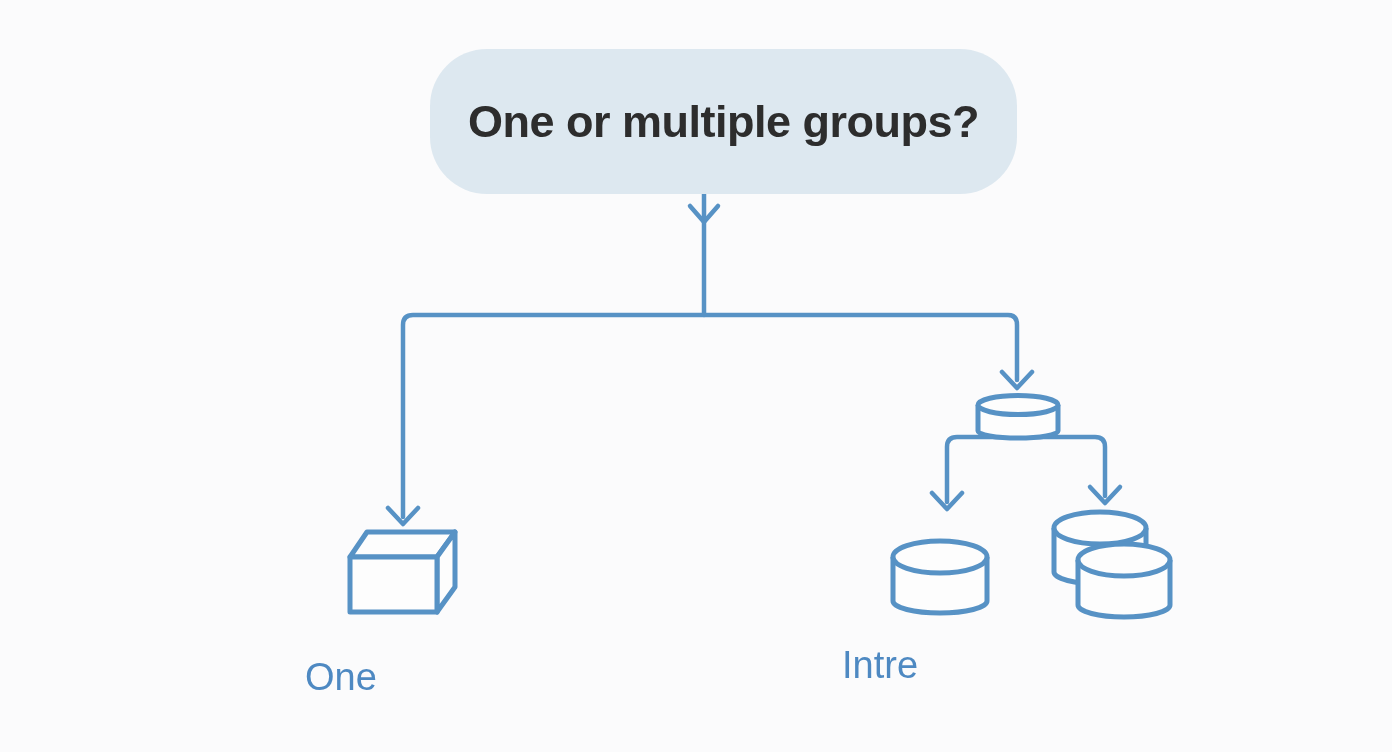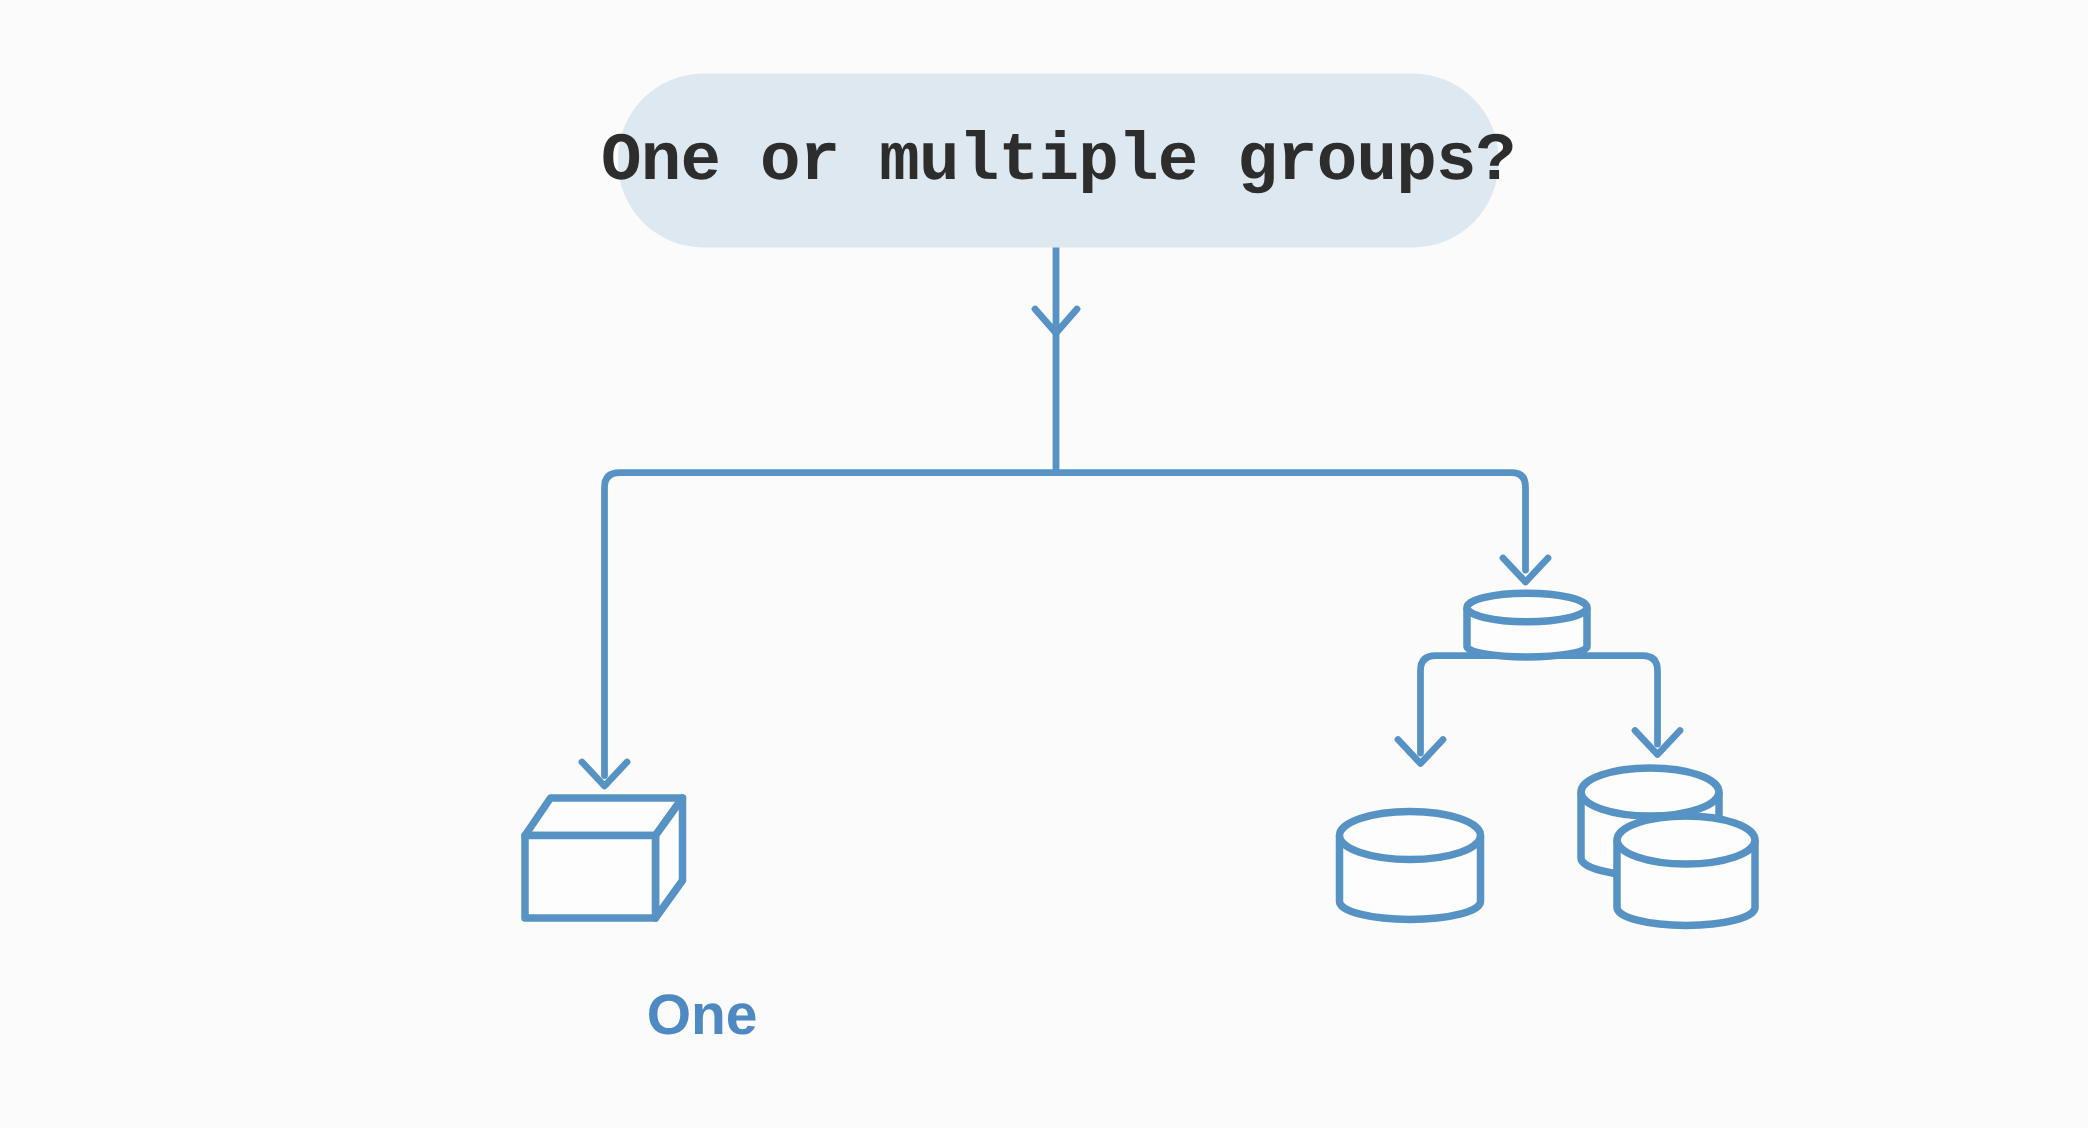--- a/index.html
+++ b/index.html
@@ -36,42 +36,41 @@
     stroke-linejoin:round;
   }
   .shape{
     fill:var(--shape-fill);
     stroke:var(--line);
     stroke-width:5;
     stroke-linejoin:round;
   }
   .pill{
     position:absolute;
-    left:412px;top:49px;
-    width:587px;height:116px;
+    left:430px;top:49px;
+    width:587px;height:145px;
     background:var(--pill-bg);
     border-radius:57px;
     display:flex;
     align-items:center;
     justify-content:center;
-    font-family:Liberation Mono, monospace;
   }
   .pill-text{
     font-size:45px;
     font-weight:700;
     letter-spacing:-0.5px;
     color:var(--pill-text);
     white-space:nowrap;
   }
   .node-label{
     position:absolute;
     width:200px;
-    text-align:right;
+    text-align:left;
     font-size:38px;
-    font-weight:700;
+    font-weight:400;
     color:var(--label-text);
     white-space:nowrap;
   }
   .label-one{left:305px;top:656px;}
   .label-intre{left:842px;top:644px;}
   .label-inter{left:1031px;top:644px;}
 </style>
 </head>
 <body>
 
@@ -118,14 +117,15 @@
       <path class="shape" d="M1078 560 L1078 605 A46 12 0 0 0 1170 605 L1170 560"></path>
       <ellipse class="shape" cx="1124" cy="560" rx="46" ry="16"></ellipse>
     </g>
   </svg>
 
   <div class="pill">
     <span class="pill-text">One or multiple groups?</span>
   </div>
 
   <div class="node-label label-one">One</div>
+  <div class="node-label label-intre">Intre</div>
 
 </div>
 
 </body></html>

